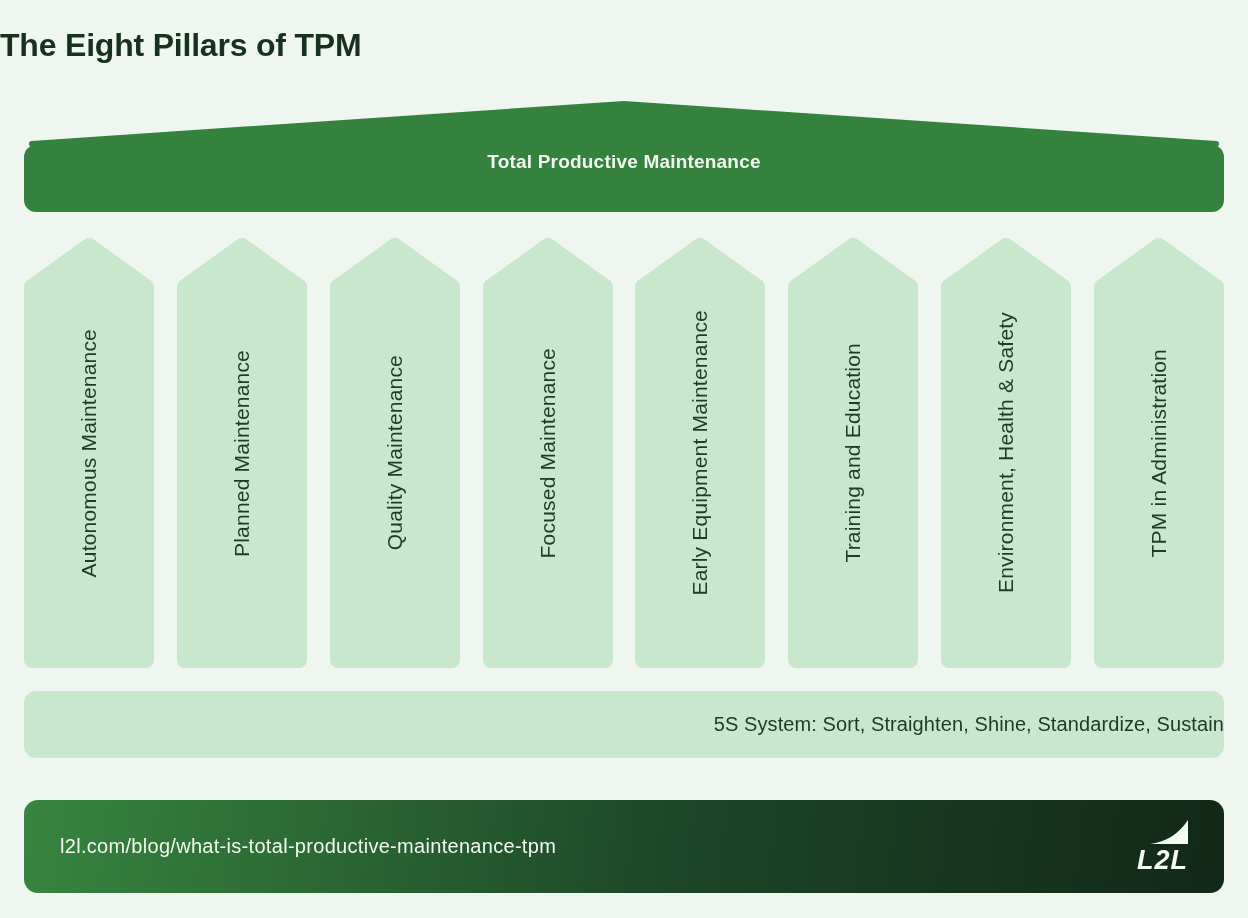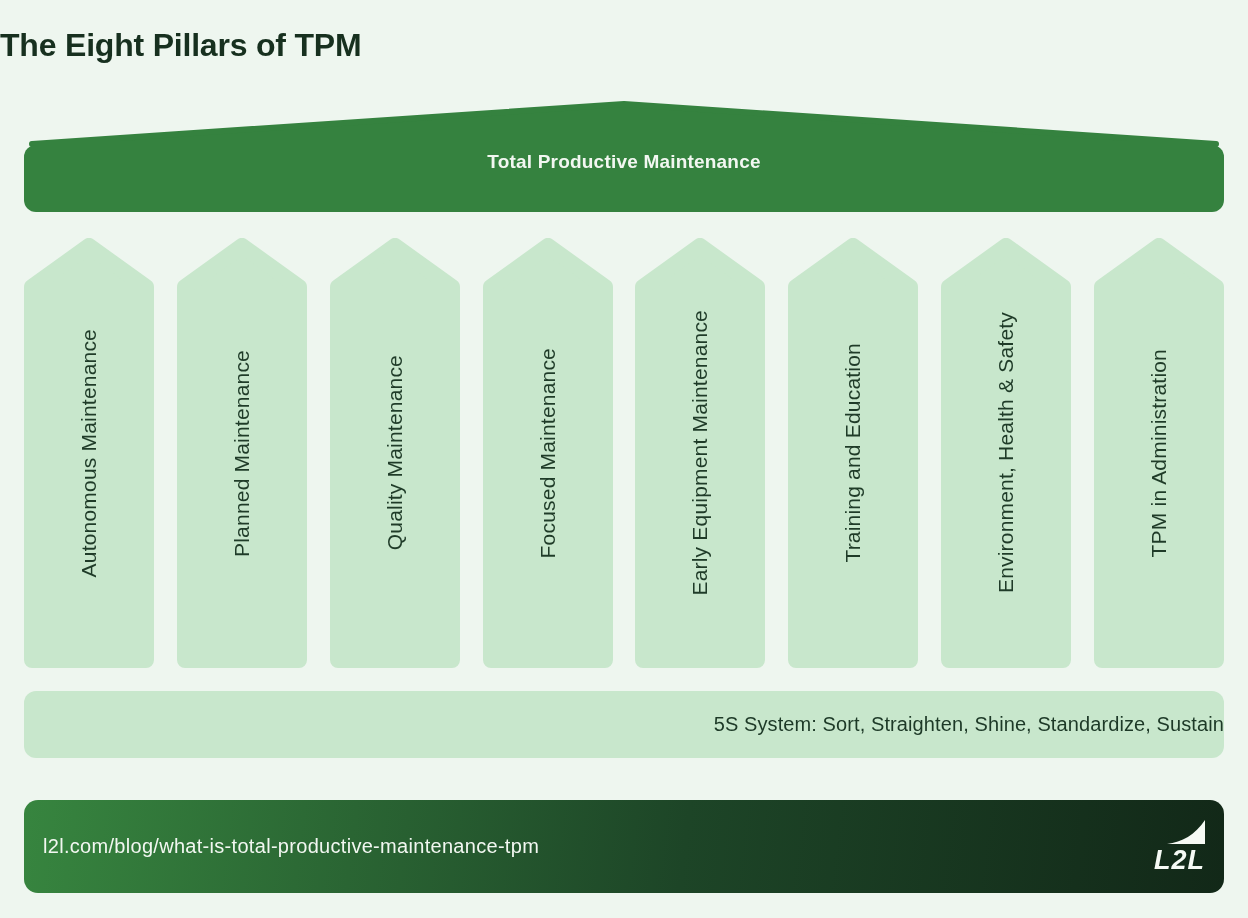--- a/index.html
+++ b/index.html
@@ -97,21 +97,21 @@
 
   .footer {
     position: absolute;
     left: 24px; top: 800px;
     width: 1200px; height: 93px;
     border-radius: 14px;
     background: linear-gradient(97deg, #37853f 0%, #1d4527 55%, #122818 100%);
     display: flex;
     align-items: center;
     justify-content: space-between;
-    padding: 0 19px;
+    padding: 0 36px;
   }
   .footer-url {
     font-size: 20px;
     letter-spacing: 0.3px;
     color: #f2f7f1;
   }
   .logo {
     display: flex;
     flex-direction: column;
     align-items: flex-end;

